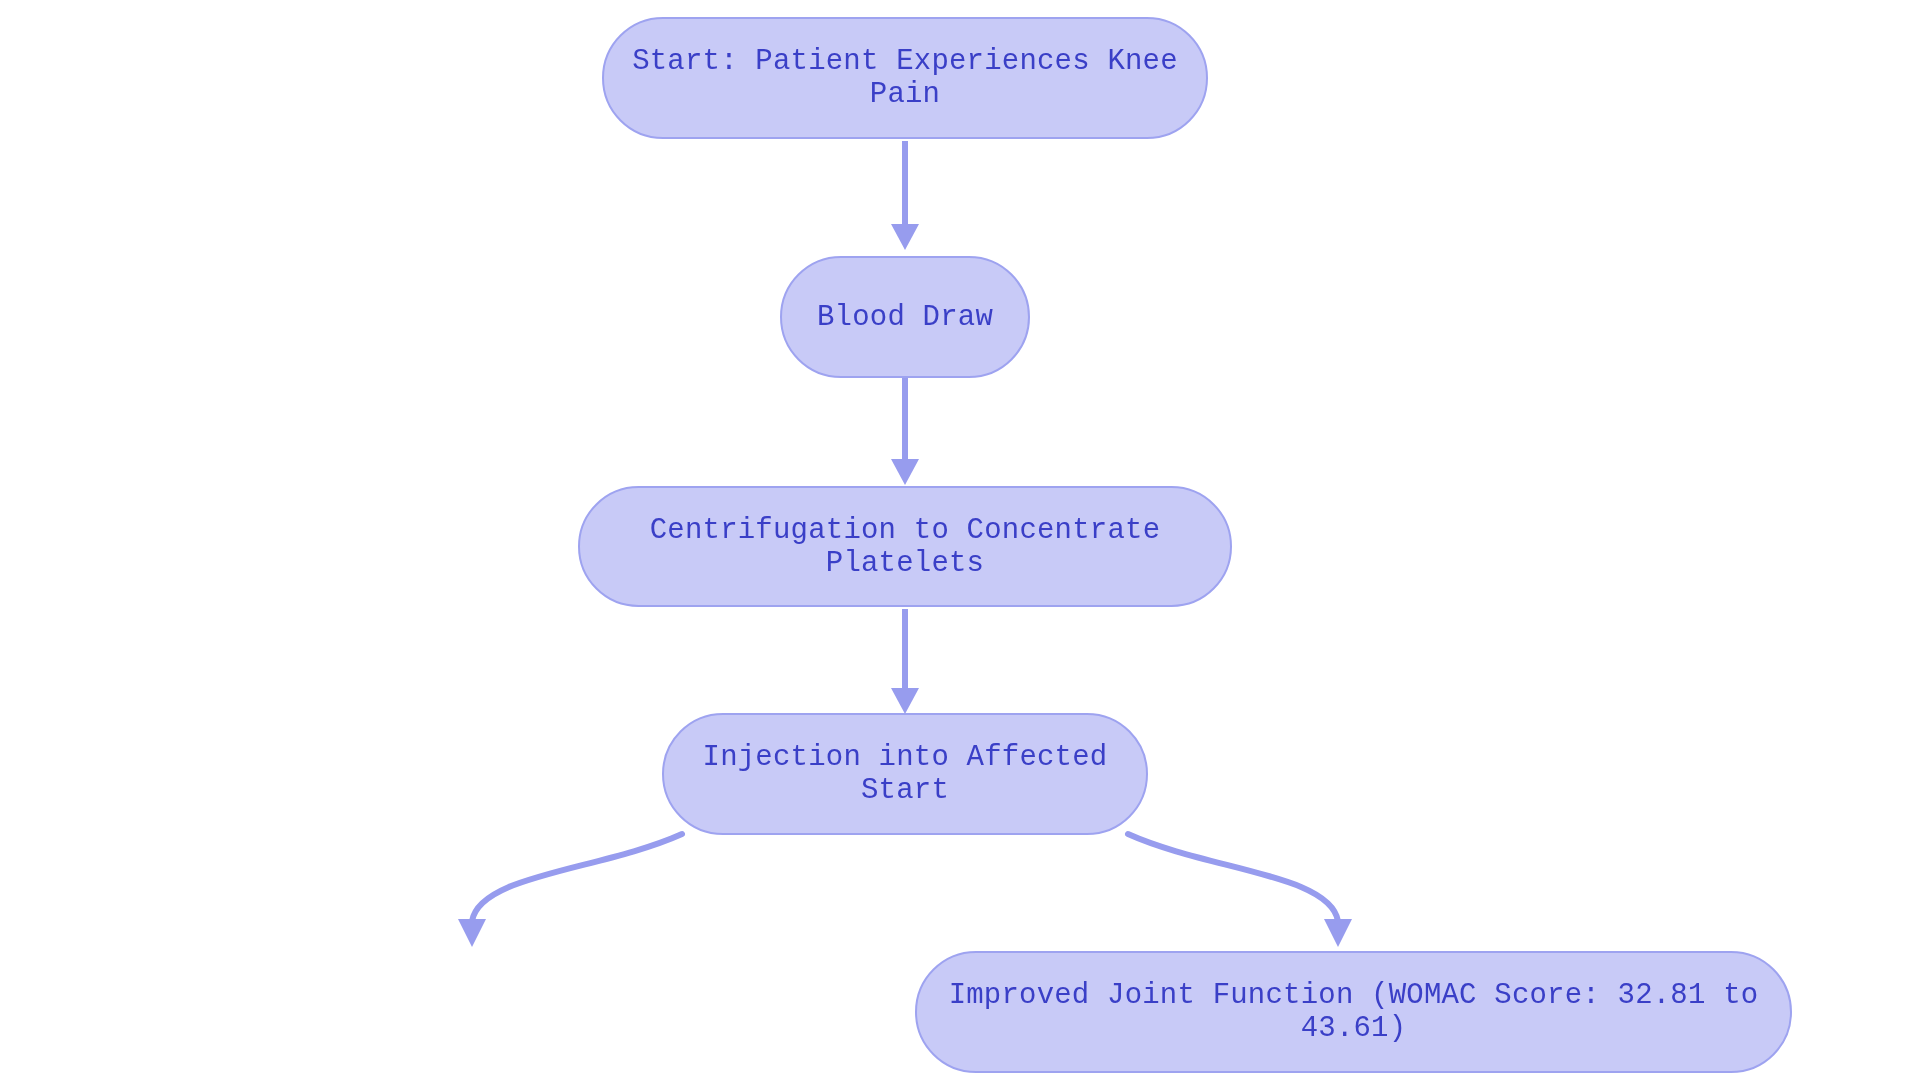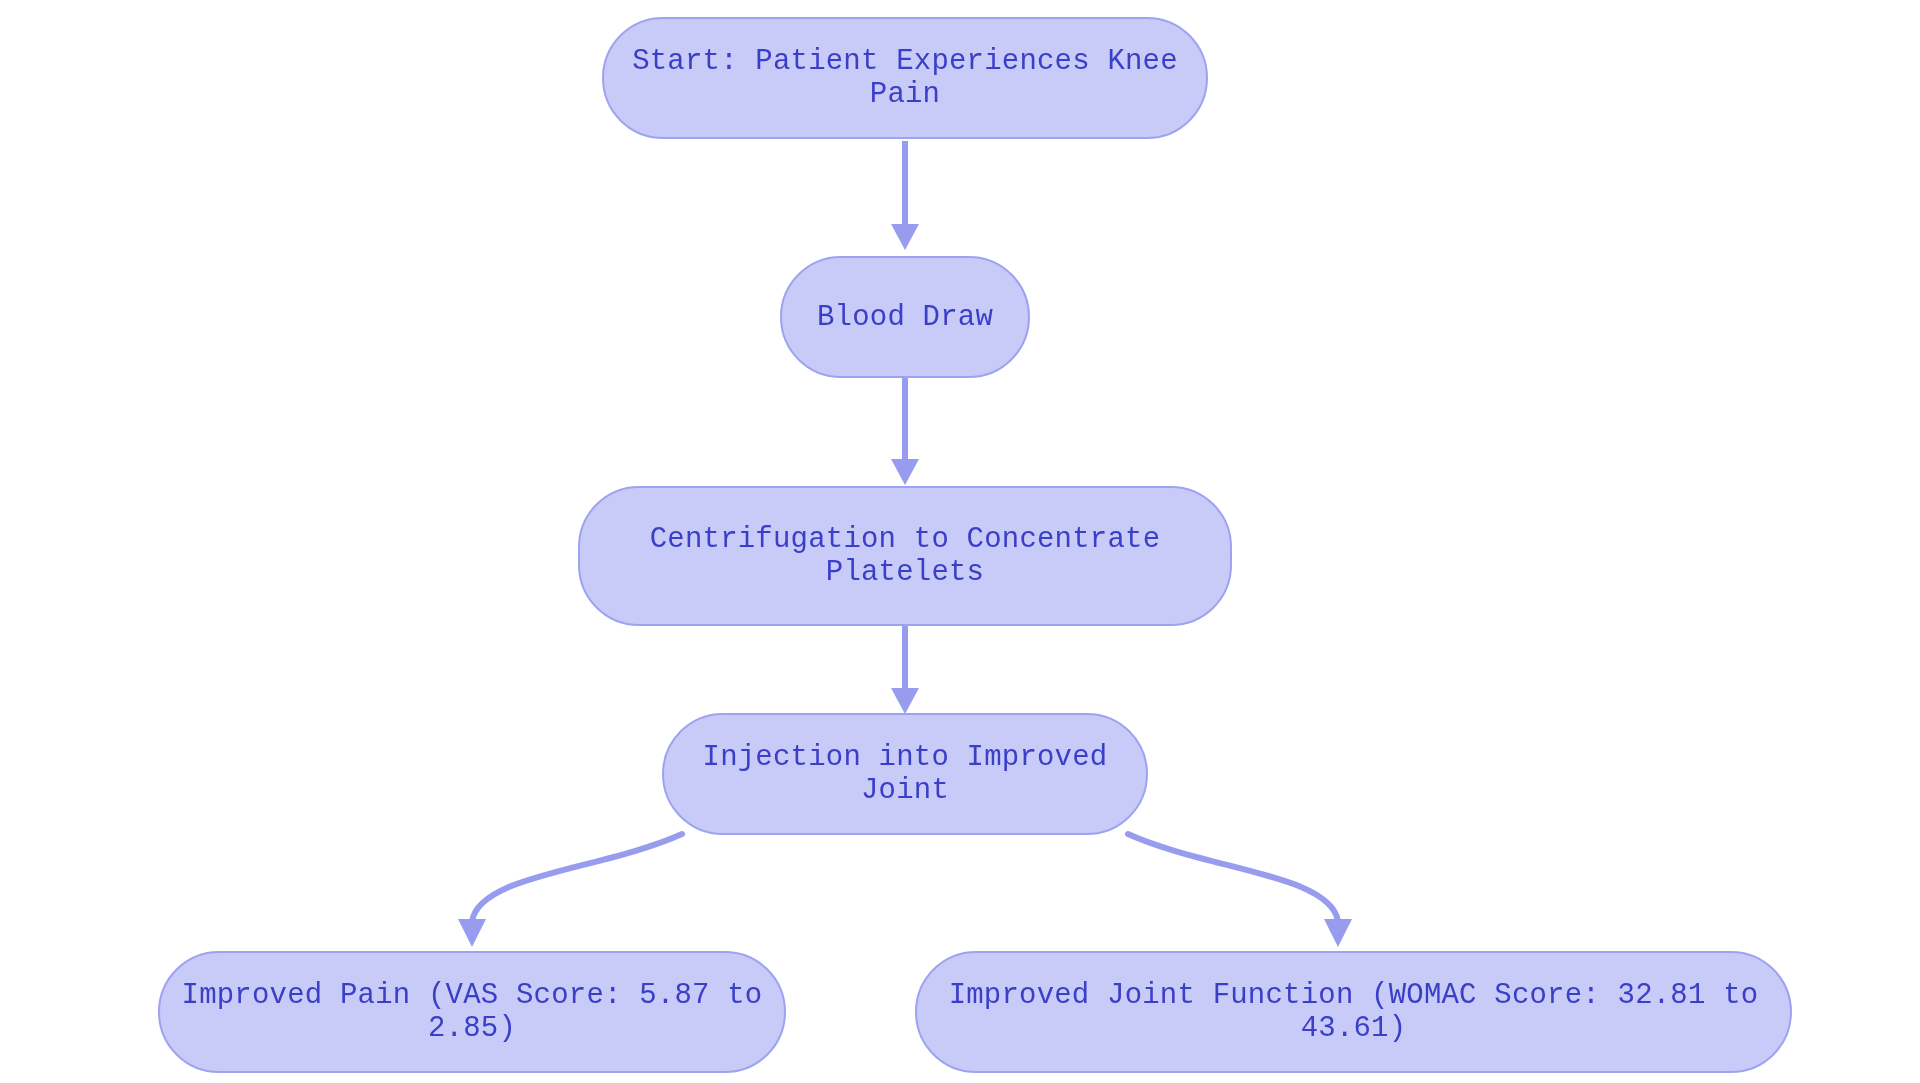--- a/index.html
+++ b/index.html
@@ -26,21 +26,21 @@
     background:var(--node-fill);
     color:var(--text);
     font-size:29px;
     letter-spacing:0.2px;
     text-align:center;
     box-sizing:border-box;
     padding:0 20px;
   }
   #node-start{left:602px;top:17px;width:606px;height:122px;}
   #node-blood-draw{left:780px;top:256px;width:250px;height:122px;}
-  #node-centrifugation{left:578px;top:486px;width:654px;height:140px;}
+  #node-centrifugation{left:578px;top:486px;width:654px;height:121px;}
   #node-injection{left:662px;top:713px;width:486px;height:122px;}
   #node-improved-pain{left:158px;top:951px;width:628px;height:122px;}
   #node-improved-function{left:915px;top:951px;width:877px;height:122px;}
 </style>
 </head>
 <body>
 
 <div class="canvas">
 
   <svg class="edges" viewBox="0 0 1920 1083" xmlns="http://www.w3.org/2000/svg">
@@ -72,24 +72,21 @@
 
   <div class="node" id="node-blood-draw">
     <span>Blood Draw</span>
   </div>
 
   <div class="node" id="node-centrifugation">
     <span>Centrifugation to Concentrate Platelets</span>
   </div>
 
   <div class="node" id="node-injection">
-    <span>Injection into Improved Joint</span>
+    <span>Injection into Affected Start</span>
   </div>
 
-  <div class="node" id="node-improved-pain">
-    <span>Improved Pain (VAS Score: 5.87 to 2.85)</span>
-  </div>
 
   <div class="node" id="node-improved-function">
     <span>Improved Joint Function (WOMAC Score: 32.81 to 43.61)</span>
   </div>
 
 </div>
 
 </body></html>

